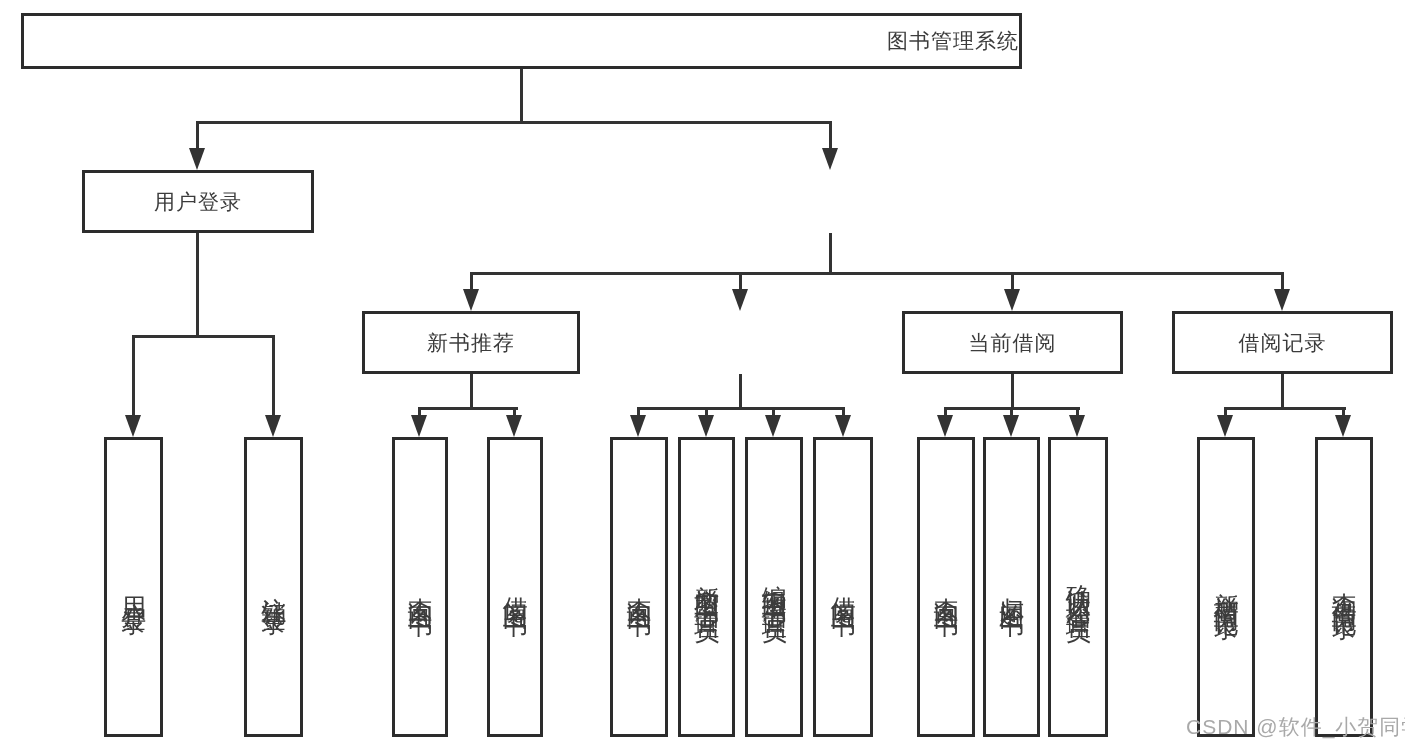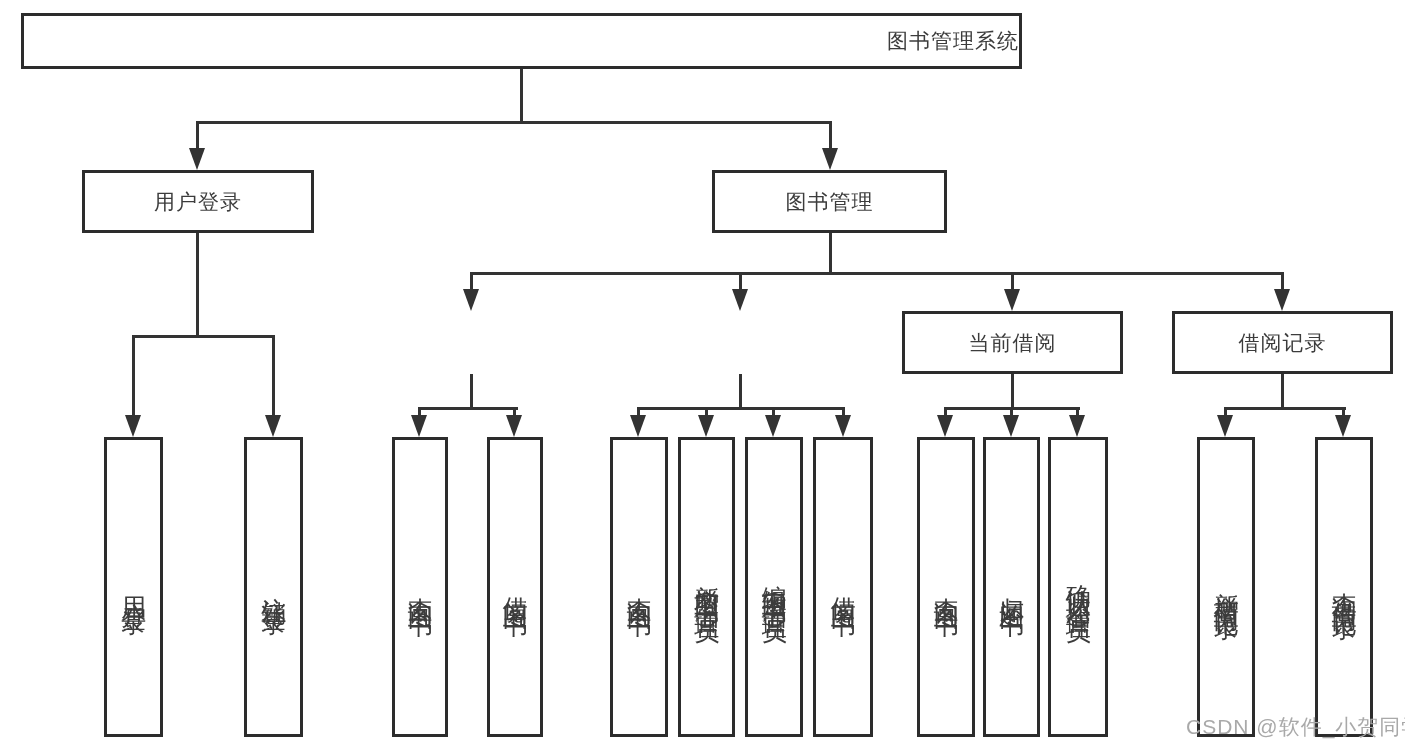--- a/index.html
+++ b/index.html
@@ -40,24 +40,24 @@
 
 <div class="stage">
 
   <div class="box hbox" style="left:21px;top:13px;width:1001px;height:56px;justify-content:flex-end;">
     <span>图书管理系统</span>
   </div>
 
   <div class="box hbox" style="left:82px;top:170px;width:232px;height:63px;">
     <span>用户登录</span>
   </div>
-  <div class="box hbox" style="left:712px;top:170px;width:235px;height:63px;">
-    <span>图书管理</span>
+
+  <div class="box hbox" style="left:362px;top:311px;width:218px;height:63px;">
+    <span>新书推荐</span>
   </div>
-
   <div class="box hbox" style="left:1172px;top:311px;width:221px;height:63px;">
     <span>借阅记录</span>
   </div>
   <div class="box hbox" style="left:902px;top:311px;width:221px;height:63px;">
     <span>当前借阅</span>
   </div>
 
   <div class="box leaf" style="left:104px;top:437px;width:59px;height:300px;">
     <span>用户登录</span>
   </div>

